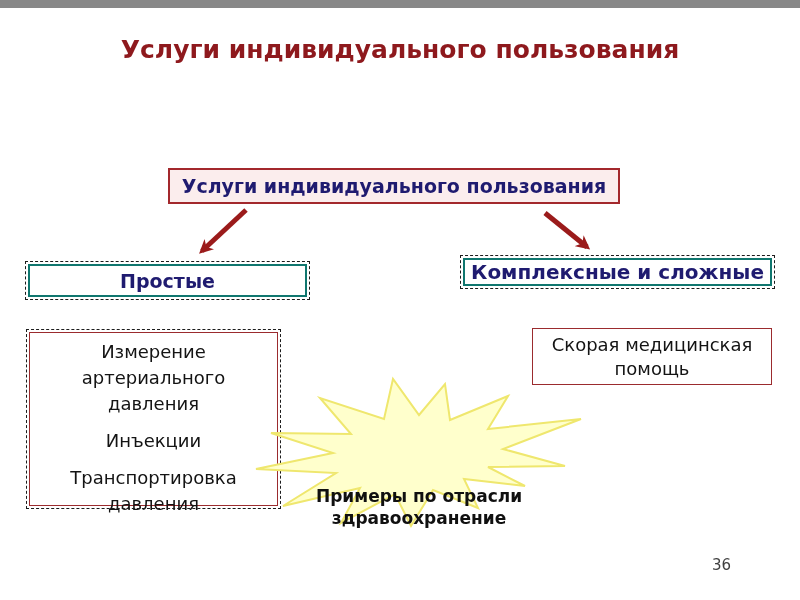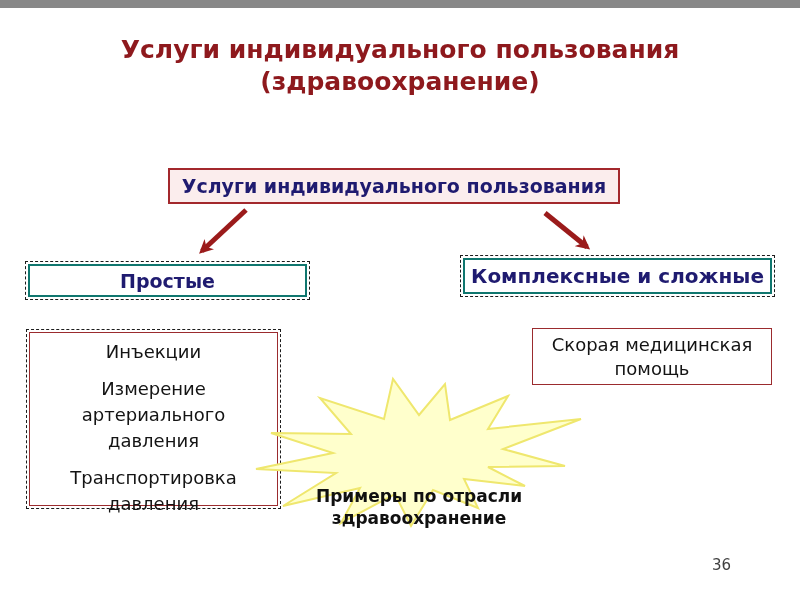--- a/index.html
+++ b/index.html
@@ -21,21 +21,21 @@
   .root-box {
     left:168px; top:160px; width:452px; height:36px;
     background:#FBEDED; border:2px solid #A3282C;
     color:#1F1B70; font-weight:bold; font-size:19px;
   }
   .branch-box {
     border:2px solid #0f766e; outline:1px dashed #1c1c1c; outline-offset:2px;
     color:#1F1B70; font-weight:bold;
   }
   .branch-left  { left:28px;  top:256px; width:279px; height:33px; font-size:19px; }
-  .branch-right { left:463px; top:250px; width:309px; height:36px; font-size:20px; }
+  .branch-right { left:463px; top:250px; width:309px; height:28px; font-size:20px; }
   .examples-box {
     position:absolute; left:29px; top:324px; width:249px; height:174px;
     border:1px solid #9B2B2E; outline:1px dashed #1c1c1c; outline-offset:2px;
     background:#ffffff; color:#141414; font-size:18px; line-height:1.45;
     text-align:center; padding:6px 4px;
   }
   .examples-box .ex-item { margin-bottom:11px; }
   .complex-box {
     left:532px; top:320px; width:240px; height:57px;
     border:1px solid #9B2B2E; color:#141414; font-size:18px; line-height:1.3;
@@ -60,21 +60,20 @@
     color:#3f3f3f; font-size:15px; text-align:left;
   }
 </style>
 </head>
 <body>
 
 <div class="slide">
 
   <div class="title">
     <span class="tline">Услуги индивидуального пользования</span>
-    <span class="tline">(здравоохранение)</span>
   </div>
 
   <div class="box root-box">
     <span>Услуги индивидуального пользования</span>
   </div>
 
   <svg class="arrow-svg arrow-left" width="70" height="58" viewBox="0 0 70 58">
     <defs>
       <marker id="ahL" markerUnits="userSpaceOnUse" markerWidth="16" markerHeight="14" refX="10" refY="7" orient="auto">
         <path d="M0,0 L14,7 L0,14 L4,7 Z" fill="#9B1B1B"></path>
@@ -94,22 +93,22 @@
 
   <div class="box branch-box branch-left">
     <span>Простые</span>
   </div>
 
   <div class="box branch-box branch-right">
     <span>Комплексные и сложные</span>
   </div>
 
   <div class="examples-box">
+    <div class="ex-item">Измерение артериального давления</div>
     <div class="ex-item">Инъекции</div>
-    <div class="ex-item">Измерение артериального давления</div>
     <div class="ex-item">Транспортировка давления</div>
   </div>
 
   <div class="box complex-box">
     <span>Скорая медицинская помощь</span>
   </div>
 
   <div class="starburst">
     <svg width="332" height="162" viewBox="0 0 332 162">
       <polygon points="18,62 98,63 67,27 131,48 140,8 166,44 192,13 197,49 255,25 235,58 328,48 250,78 312,95 235,96 272,115 211,108 225,137 180,119 158,155 142,123 88,152 107,117 30,135 83,102 3,98 80,82" fill="#FFFFCC" stroke="#EFE76E" stroke-width="2" stroke-linejoin="miter"></polygon>

